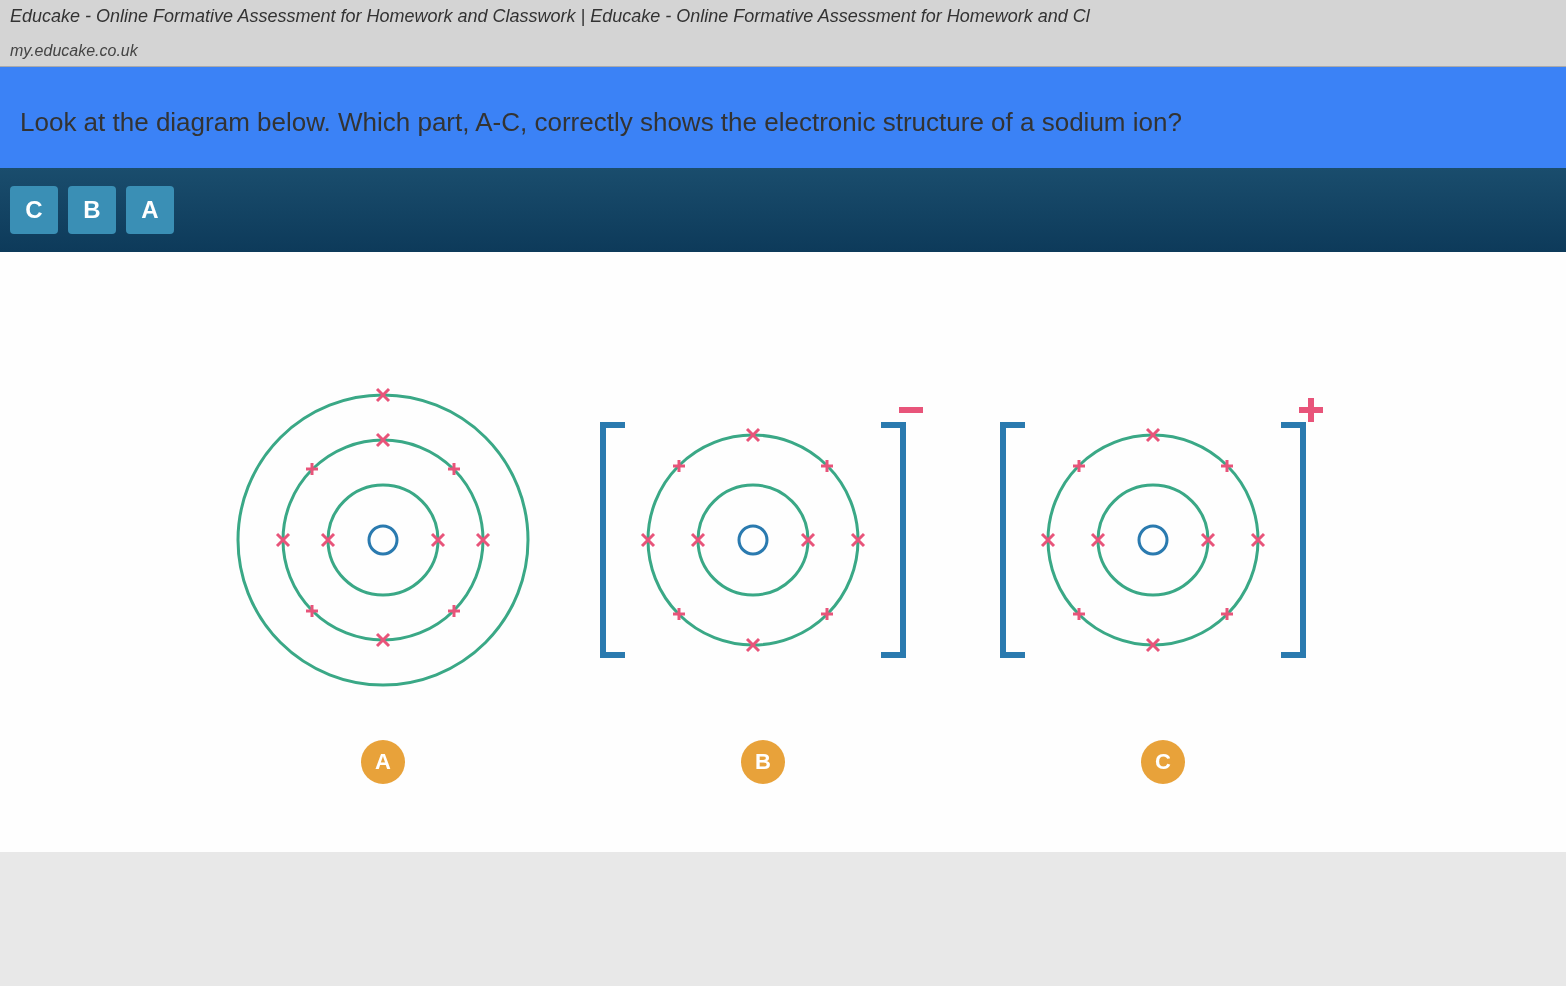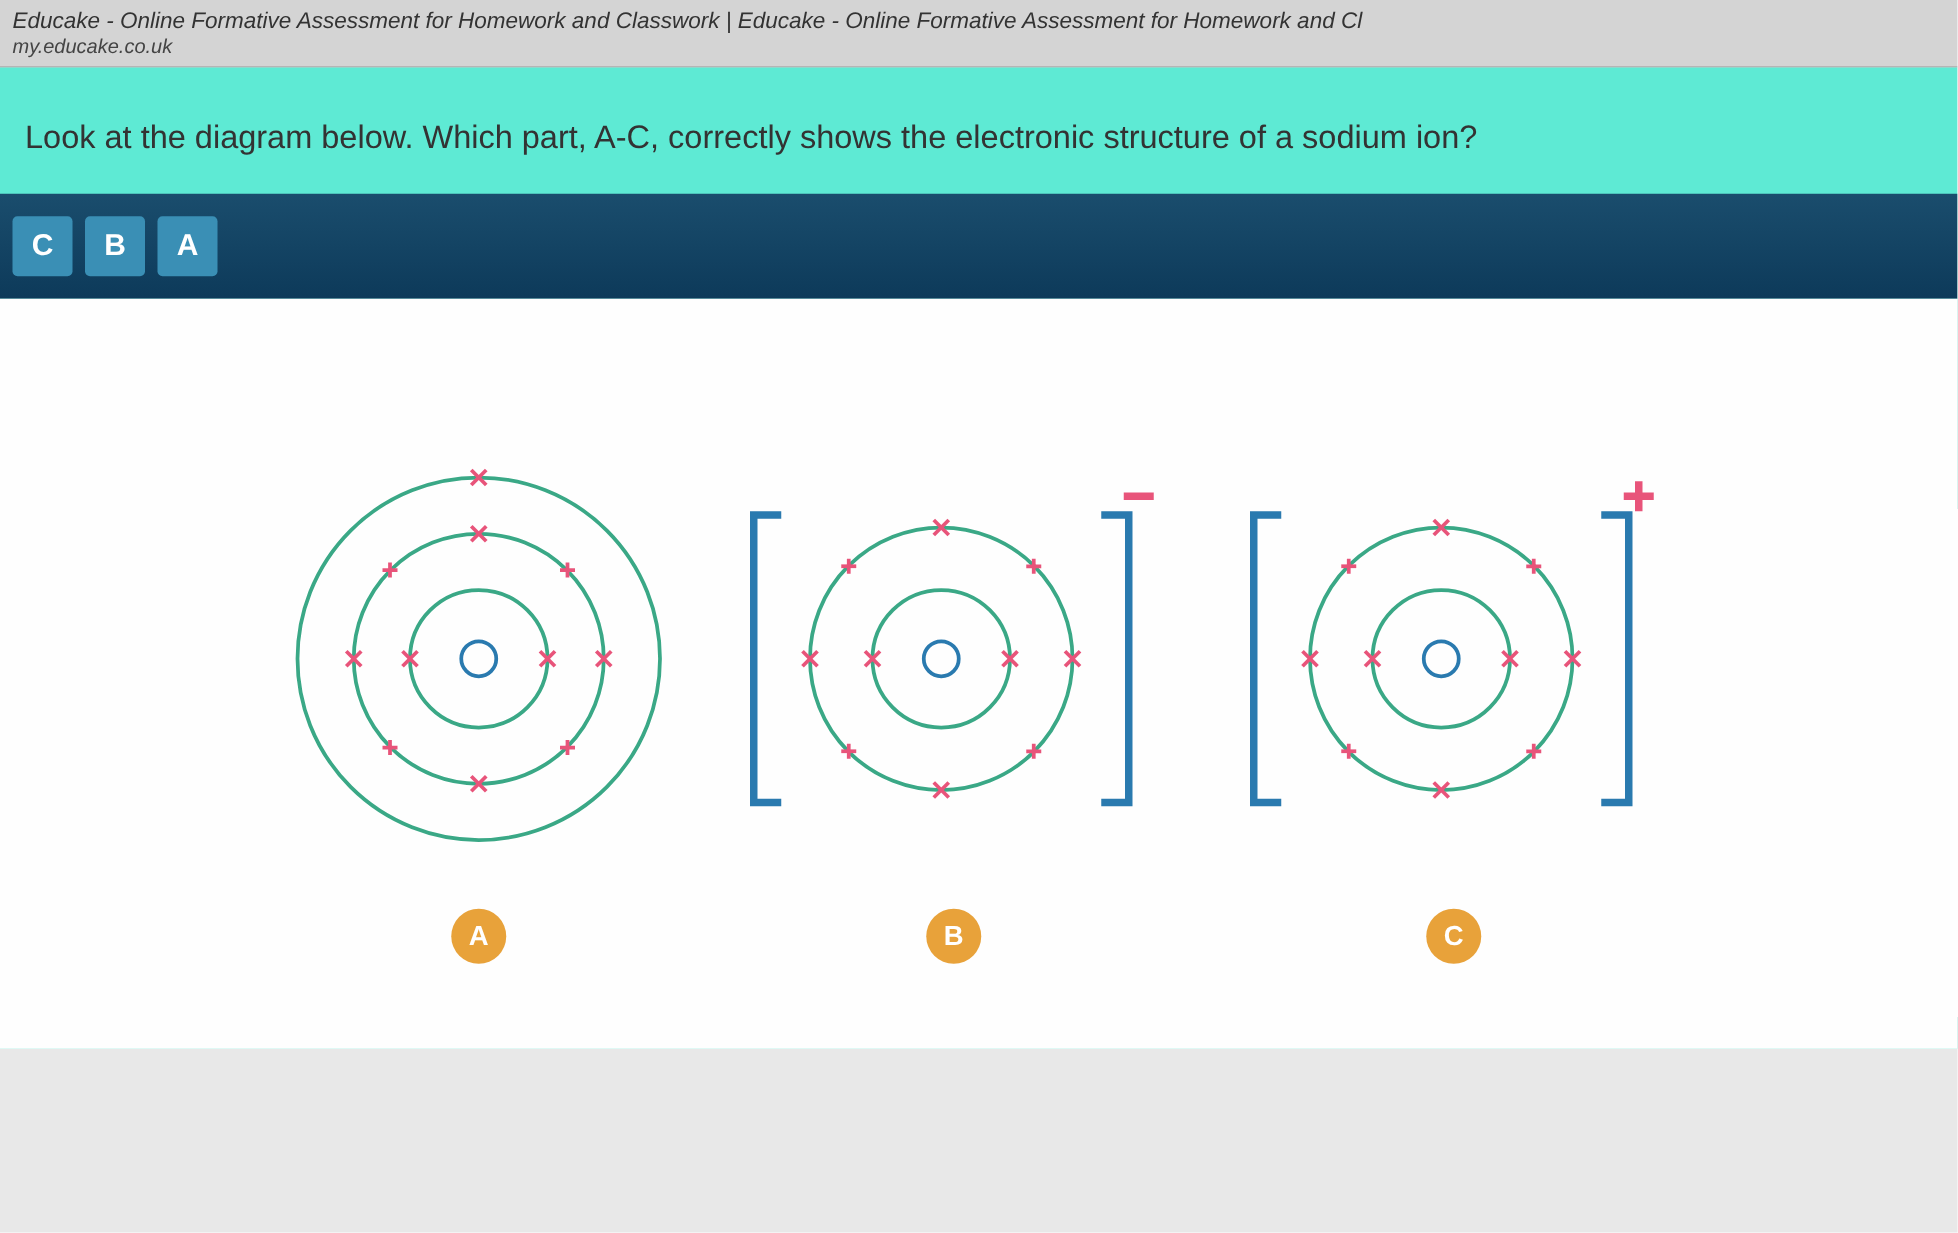--- a/index.html
+++ b/index.html
@@ -19,24 +19,24 @@
     .page-title {
       font-size: 18px;
       color: #333;
       font-weight: 500;
       white-space: nowrap;
       overflow: hidden;
     }
     .page-url {
       font-size: 16px;
       color: #444;
-      margin-top: 2px;
+      margin-top: 15px;
     }
     .content-area {
-      background: #5eead4;
+      background: #3b82f6;
       padding-top: 20px;
     }
     .question-text {
       font-size: 26px;
       color: #333;
       padding: 20px 20px 30px 20px;
       font-weight: 400;
     }
     .answer-bar {
       background: linear-gradient(to bottom, #1a4d6d, #0d3a5a);

